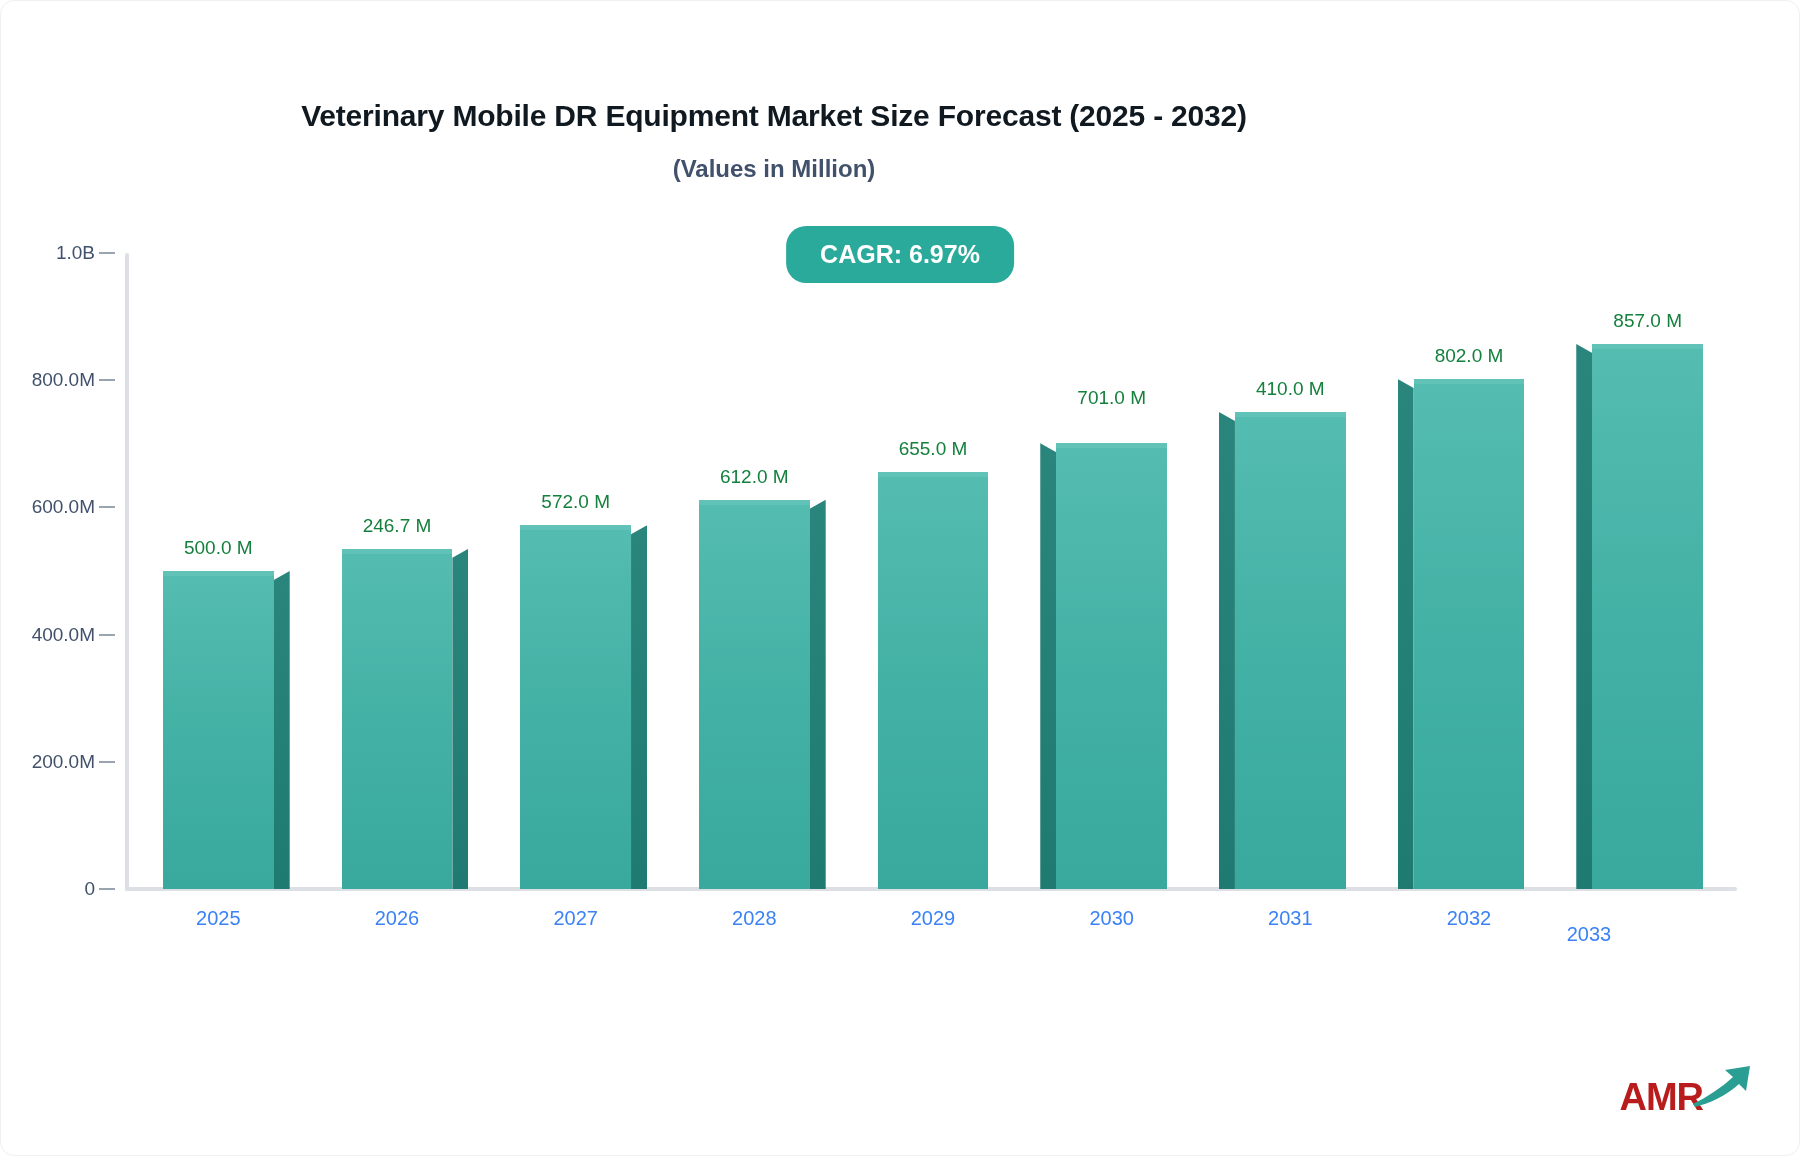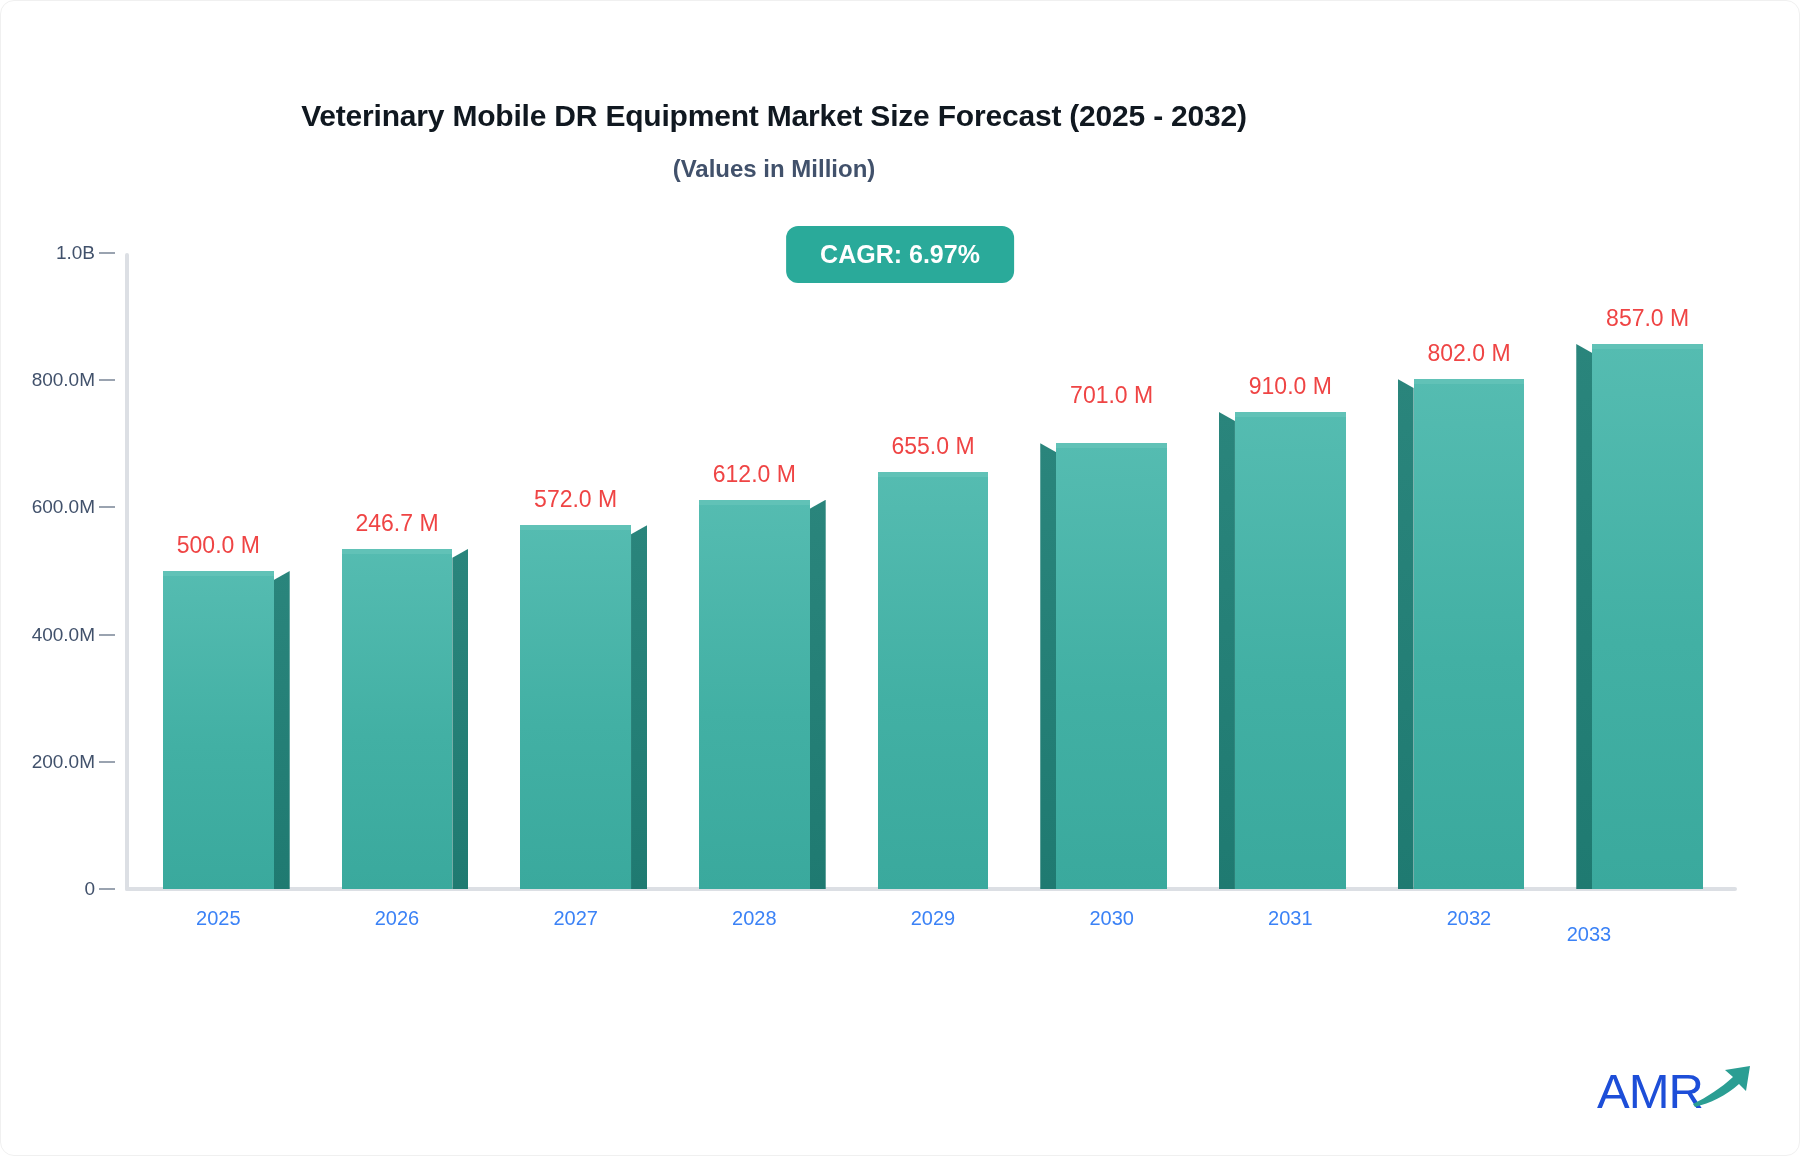--- a/index.html
+++ b/index.html
@@ -53,21 +53,21 @@
   #cagr-badge {
     position: absolute;
     top: 225px;
     left: 50%;
     transform: translateX(-50%);
     background: #2aaa9a;
     color: #ffffff;
     font-size: 25px;
     font-weight: bold;
     padding: 16px 34px;
-    border-radius: 12px;
+    border-radius: 20px;
     white-space: nowrap;
     line-height: 1;
   }
 
   
   
   #plot {
     position: absolute;
     left: 0;
     top: 0;
@@ -161,22 +161,22 @@
     right: 0;
     top: 0;
     height: 5px;
     background: #61c2b7;
   }
 
   .bar-value {
     position: absolute;
     left: 50%;
     transform: translateX(-50%);
-    font-size: 23px;
-    color: #ef4444;
+    font-size: 19px;
+    color: #15803d;
     white-space: nowrap;
     line-height: 1;
   }
 
   .x-tick-label {
     position: absolute;
     top: 906px;
     font-size: 20px;
     color: #3b82f6;
     text-align: center;
@@ -186,23 +186,23 @@
 
   
   #amr-logo {
     position: absolute;
     right: 46px;
     bottom: 40px;
     display: flex;
     align-items: flex-end;
   }
   #amr-logo-text {
-    font-size: 49px;
-    font-weight: normal;
-    color: #1d4ed8;
+    font-size: 38px;
+    font-weight: bold;
+    color: #b91c1c;
     letter-spacing: -1px;
     line-height: 0.95;
   }
   #amr-logo-arrow {
     margin-left: -12px;
     margin-bottom: 2px;
   }
 </style>
 </head>
 <body>
@@ -280,21 +280,21 @@
             <div class="bar-side left"></div>
           </div>
           <div class="bar-value" style="bottom: 482px;">701.0 M</div>
         </div>
         <div class="bar-slot" style="left: 1105.95px; width: 110.773px;">
           <div class="bar-3d" style="height: 477px;">
             <div class="bar-front"></div>
             <div class="bar-top"></div>
             <div class="bar-side left"></div>
           </div>
-          <div class="bar-value" style="bottom: 491px;">910.0 M</div>
+          <div class="bar-value" style="bottom: 491px;">410.0 M</div>
         </div>
         <div class="bar-slot" style="left: 1284.61px; width: 110.773px;">
           <div class="bar-3d" style="height: 510.072px;">
             <div class="bar-front"></div>
             <div class="bar-top"></div>
             <div class="bar-side left"></div>
           </div>
           <div class="bar-value" style="bottom: 524.072px;">802.0 M</div>
         </div>
         <div class="bar-slot" style="left: 1463.28px; width: 110.773px;">

